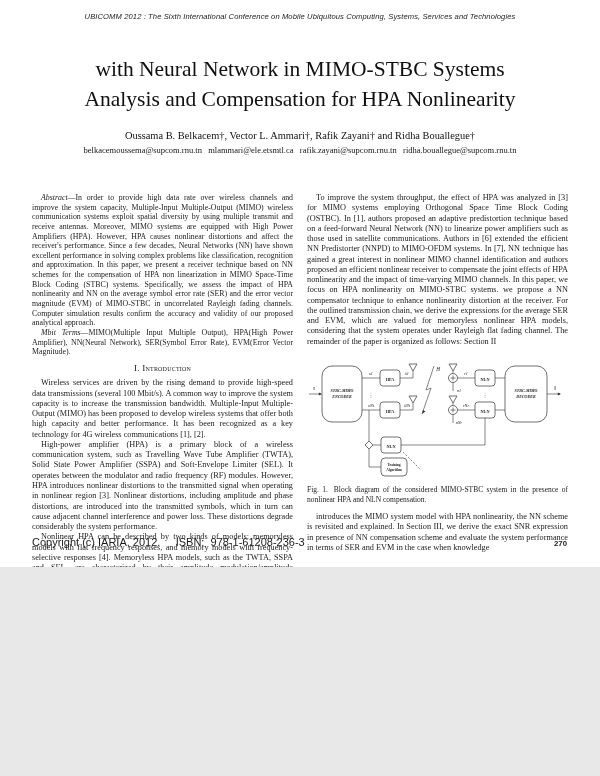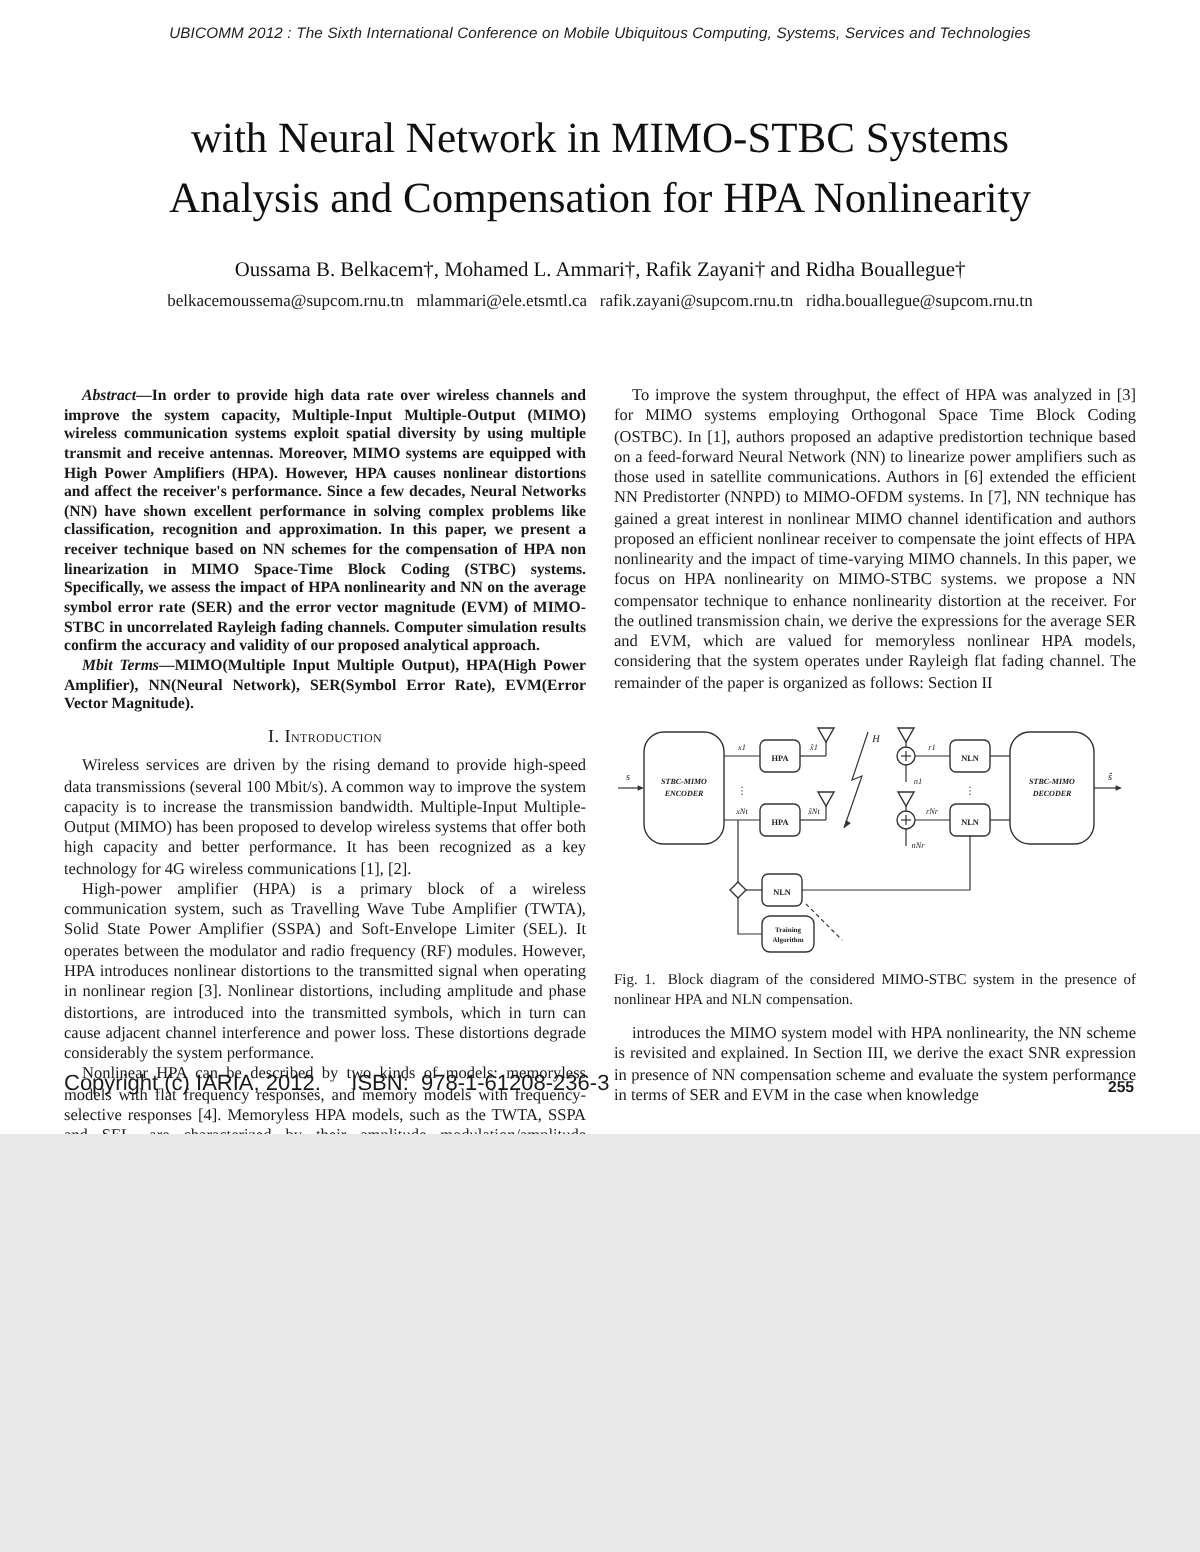--- a/index.html
+++ b/index.html
@@ -29,21 +29,21 @@
     position:absolute;top:156.5px;left:20px;right:20px;text-align:center;
     font-size:9px;color:#151515;
   }
   .col{
     position:absolute;top:193px;width:261px;text-align:justify;
     font-size:8.25px;line-height:1.245;color:#1a1a1a;
   }
   .col-left{left:32px;}
   .col-right{left:307px;}
   .col p{margin:0;text-indent:9px;}
-  .abstract-p,.index-p{font-weight:bold;font-size:7.85px;line-height:1.23;}
+  .abstract-p,.index-p{font-weight:normal;font-size:7.85px;line-height:1.23;}
   .lead-italic{font-style:italic;}
   .section-heading{
     text-align:center;text-indent:0 !important;font-variant:small-caps;
     font-size:9.2px;margin:6px 0 4px 0 !important;letter-spacing:.2px;
   }
   .figure-block{margin-top:10px;text-indent:0;}
   .figure-block svg{display:block;width:261px;height:124px;}
   .fig-caption{
     font-size:7.5px;line-height:1.28;text-align:justify;text-indent:0 !important;
     margin:4px 0 8px 0 !important;color:#1a1a1a;
@@ -76,21 +76,21 @@
 
 <div class="page">
 
   <div class="running-head">UBICOMM 2012 : The Sixth International Conference on Mobile Ubiquitous Computing, Systems, Services and Technologies</div>
 
   <div class="paper-title">
     <div>with Neural Network in MIMO-STBC Systems</div>
     <div>Analysis and Compensation for HPA Nonlinearity</div>
   </div>
 
-  <div class="authors-line">Oussama B. Belkacem†, Mohamed L. Ammari†, Rafik Zayani† and Ridha Bouallegue†</div>
+  <div class="authors-line">Oussama B. Belkacem†, Vector L. Ammari†, Rafik Zayani† and Ridha Bouallegue†</div>
   <div class="emails-line">belkacemoussema@supcom.rnu.tn   mlammari@ele.etsmtl.ca   rafik.zayani@supcom.rnu.tn   ridha.bouallegue@supcom.rnu.tn</div>
 
   <div class="col col-left">
     <p class="abstract-p"><span class="lead-italic">Abstract</span><span>—In order to provide high data rate over wireless channels and improve the system capacity, Multiple-Input Multiple-Output (MIMO) wireless communication systems exploit spatial diversity by using multiple transmit and receive antennas. Moreover, MIMO systems are equipped with High Power Amplifiers (HPA). However, HPA causes nonlinear distortions and affect the receiver's performance. Since a few decades, Neural Networks (NN) have shown excellent performance in solving complex problems like classification, recognition and approximation. In this paper, we present a receiver technique based on NN schemes for the compensation of HPA non linearization in MIMO Space-Time Block Coding (STBC) systems. Specifically, we assess the impact of HPA nonlinearity and NN on the average symbol error rate (SER) and the error vector magnitude (EVM) of MIMO-STBC in uncorrelated Rayleigh fading channels. Computer simulation results confirm the accuracy and validity of our proposed analytical approach.</span></p>
     <p class="index-p"><span class="lead-italic">Mbit Terms</span><span>—MIMO(Multiple Input Multiple Output), HPA(High Power Amplifier), NN(Neural Network), SER(Symbol Error Rate), EVM(Error Vector Magnitude).</span></p>
     <p class="section-heading">I. Introduction</p>
     <p>Wireless services are driven by the rising demand to provide high-speed data transmissions (several 100 Mbit/s). A common way to improve the system capacity is to increase the transmission bandwidth. Multiple-Input Multiple-Output (MIMO) has been proposed to develop wireless systems that offer both high capacity and better performance. It has been recognized as a key technology for 4G wireless communications [1], [2].</p>
     <p>High-power amplifier (HPA) is a primary block of a wireless communication system, such as Travelling Wave Tube Amplifier (TWTA), Solid State Power Amplifier (SSPA) and Soft-Envelope Limiter (SEL). It operates between the modulator and radio frequency (RF) modules. However, HPA introduces nonlinear distortions to the transmitted signal when operating in nonlinear region [3]. Nonlinear distortions, including amplitude and phase distortions, are introduced into the transmitted symbols, which in turn can cause adjacent channel interference and power loss. These distortions degrade considerably the system performance.</p>
     <p>Nonlinear HPA can be described by two kinds of models: memoryless models with flat frequency responses, and memory models with frequency-selective responses [4]. Memoryless HPA models, such as the TWTA, SSPA and SEL, are characterized by their amplitude modulation/amplitude modulation (AM/AM) and amplitude modulation/phase modulation (AM/PM) conversions [5]. On the other hand, HPA may</p>
   </div>
@@ -185,15 +185,15 @@
         <path class="wire" d="M94,88 L178,88 L178,61"></path>
       </svg>
     </div>
 
     <p class="fig-caption"><span class="cap-label">Fig. 1.</span><span>Block diagram of the considered MIMO-STBC system in the presence of nonlinear HPA and NLN compensation.</span></p>
 
     <p>introduces the MIMO system model with HPA nonlinearity, the NN scheme is revisited and explained. In Section III, we derive the exact SNR expression in presence of NN compensation scheme and evaluate the system performance in terms of SER and EVM in the case when knowledge</p>
   </div>
 
   <div class="footer-left">Copyright (c) IARIA, 2012.     ISBN:  978-1-61208-236-3</div>
-  <div class="footer-page">255</div>
+  <div class="footer-page">270</div>
 
 </div>
 
 </body></html>

